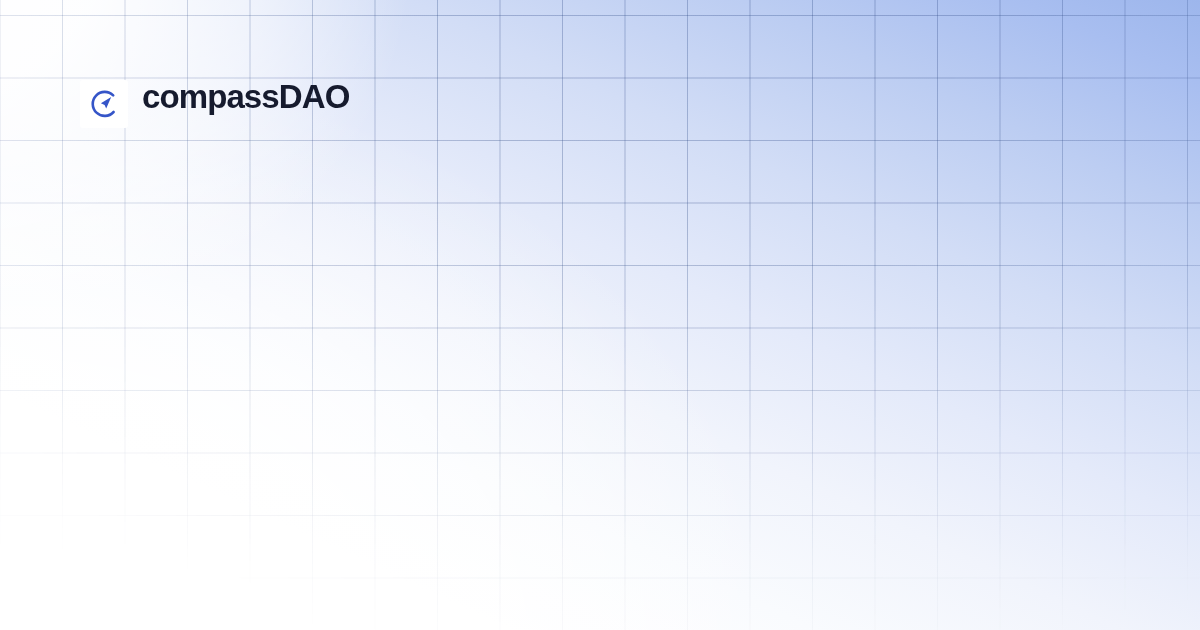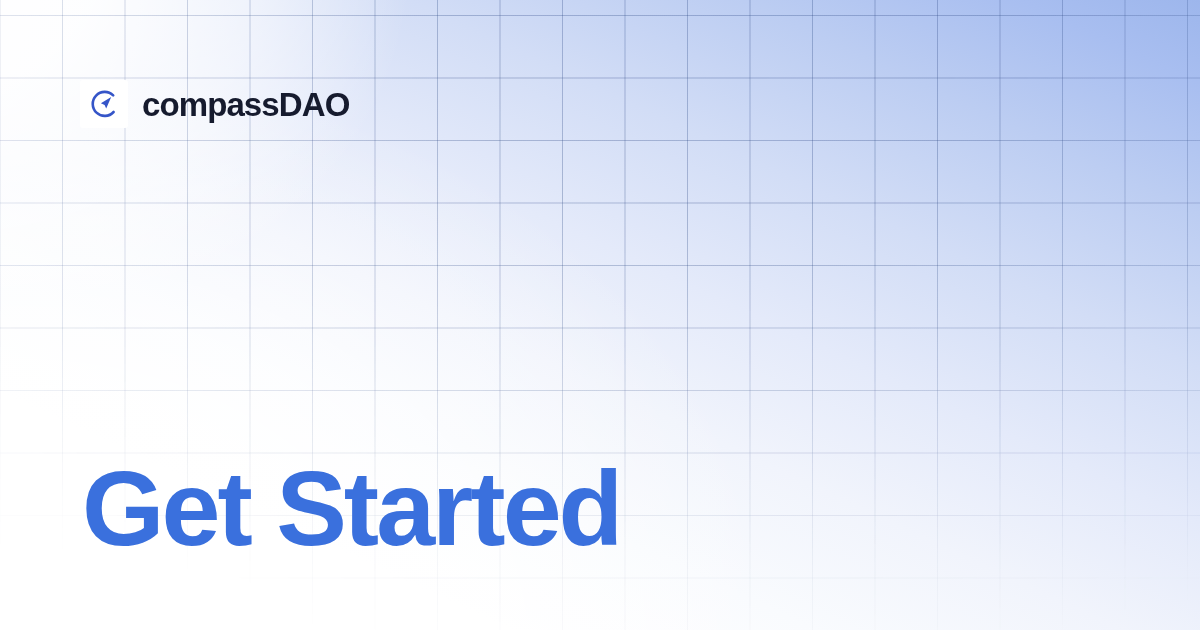--- a/index.html
+++ b/index.html
@@ -107,21 +107,21 @@
         rgba(0,0,0,1) 0%, rgba(0,0,0,1) 48%,
         rgba(0,0,0,0.45) 68%, rgba(0,0,0,0) 88%);
   }
 
   
   .brand {
     position:absolute;
     left:80px;
     top:80px;
     display:flex;
-    align-items:center;
+    align-items:flex-start;
     gap:14px;
     z-index:5;
   }
 
   .brand-mark {
     width:48px;
     height:48px;
     flex:0 0 48px;
     background:#ffffff;
     border-radius:3px;
@@ -172,15 +172,14 @@
 
         <path d="M 25.2 7.4
                  A 12 12 0 1 0 25.6 24.0" fill="none" stroke="#3555c8" stroke-width="2.6" stroke-linecap="round"></path>
 
         <path d="M 23.2 8.9 L 12.9 15.3 L 16.6 16.9 L 18.2 20.6 Z" fill="#3555c8"></path>
       </svg>
     </span>
     <span class="brand-name">compassDAO</span>
   </div>
 
-  <div class="headline">Get Started</div>
 
 </div>
 
 </body></html>

